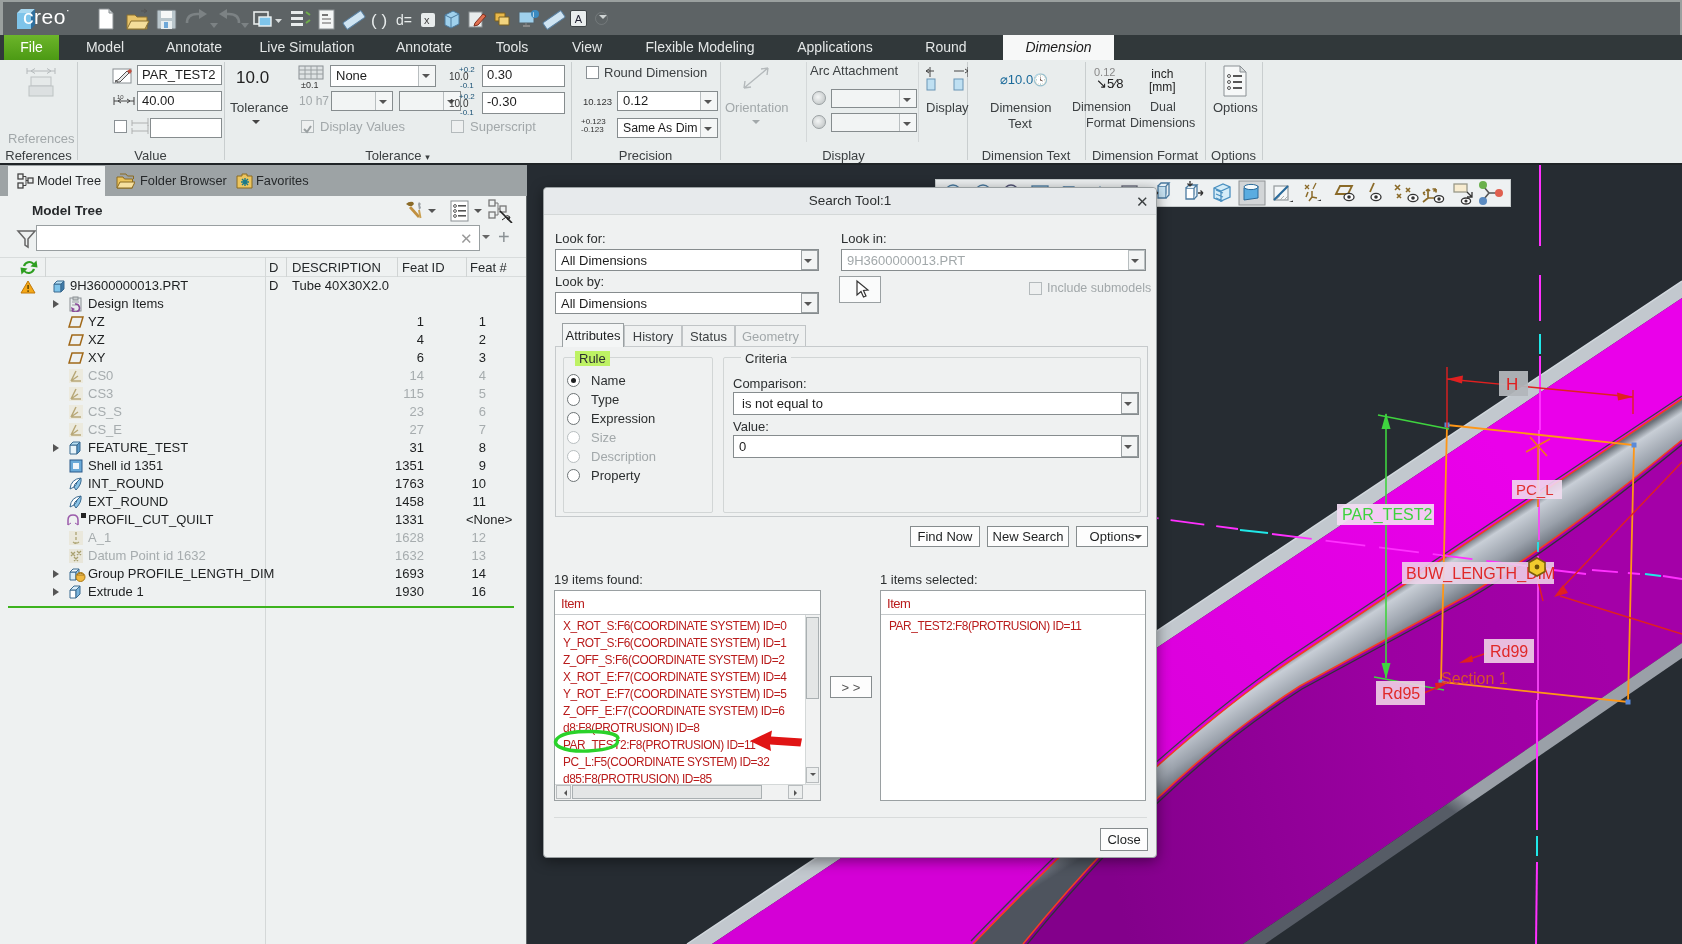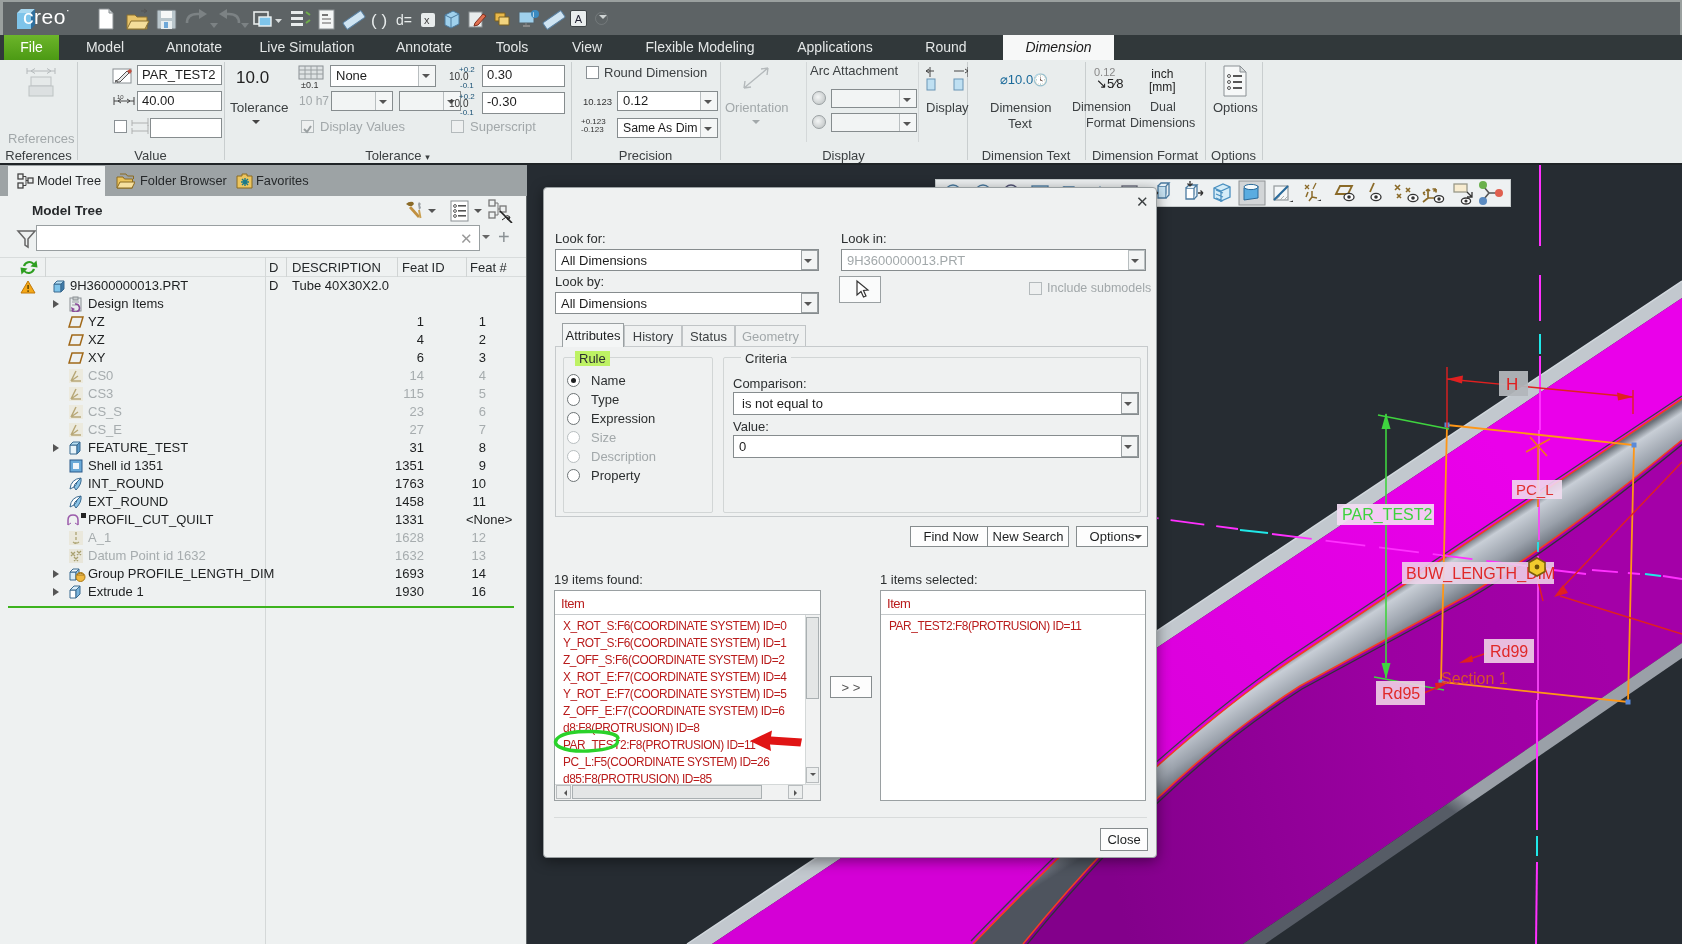--- a/index.html
+++ b/index.html
@@ -748,20 +748,21 @@
               </svg>
           <span class="abs" style="left:88px">Extrude 1</span>
           <span class="tnum" style="left:330px;width:94px">1930</span>
               <span class="tnum" style="left:430px;width:56px">16</span>
         </div>
         </div>
         <div class="abs" style="left:8px;top:410px;width:506px;height:2px;background:#3db31e"></div>
       </div>
     </div>
     <div id="dlg">
+      <div class="title">Search Tool:1</div>
       <div class="abs" style="left:592px;top:5px;font-size:15px;color:#3c4042">✕</div>
       <div class="dlab" style="left:11px;top:43px">Look for:</div>
       <div class="combo" style="left:11px;top:61px;width:264px;height:22px">
           <span class="ct" style="top:3px">All Dimensions</span>
           <span class="ca car" style="border:1px solid #9aa0a2;background:#f2f4f4"></span>
         </div>
       <div class="dlab" style="left:297px;top:43px">Look in:</div>
       <div class="combo" style="left:297px;top:61px;width:305px;height:22px;color:#a2a8aa">
           <span class="ct" style="top:3px">9H3600000013.PRT</span>
           <span class="ca car" style="border:1px solid #b8bec0;background:#f2f4f4"></span>
@@ -806,37 +807,37 @@
       <div class="combo" style="left:189px;top:204px;width:406px;height:23px">
           <span class="ct" style="top:3px;left:8px">is not equal to</span>
           <span class="ca car" style="border:1px solid #9aa0a2;background:#f2f4f4"></span>
         </div>
       <div class="dlab" style="left:189px;top:231px">Value:</div>
       <div class="combo" style="left:189px;top:247px;width:406px;height:23px">
           <span class="ct" style="top:3px">0</span>
           <span class="ca car" style="border:1px solid #9aa0a2;background:#f2f4f4"></span>
         </div>
 
-      <div class="btn" style="left:366px;top:338px;width:82px;height:21px;line-height:20px">Find Now</div>
+      <div class="btn" style="left:366px;top:338px;width:70px;height:21px;line-height:20px">Find Now</div>
       <div class="btn" style="left:443px;top:338px;width:82px;height:21px;line-height:20px">New Search</div>
       <div class="btn" style="left:532px;top:338px;width:72px;height:21px;line-height:20px">Options<span class="abs" style="right:5px;top:8px;width:0;height:0;border:4px solid transparent;border-top-color:#444"></span></div>
 
       <div class="dlab" style="left:10px;top:384px">19 items found:</div>
       <div class="lst" style="left:10px;top:402px;width:267px;height:211px">
         <div class="litem" style="left:6px;top:5px;font-size:13px">Item</div>
         <div class="abs" style="left:0;top:23px;width:265px;height:1px;background:#c6cacc"></div>
         <div class="litem" style="top:28px">X_ROT_S:F6(COORDINATE SYSTEM) ID=0</div>
         <div class="litem" style="top:45px">Y_ROT_S:F6(COORDINATE SYSTEM) ID=1</div>
         <div class="litem" style="top:62px">Z_OFF_S:F6(COORDINATE SYSTEM) ID=2</div>
         <div class="litem" style="top:79px">X_ROT_E:F7(COORDINATE SYSTEM) ID=4</div>
         <div class="litem" style="top:96px">Y_ROT_E:F7(COORDINATE SYSTEM) ID=5</div>
         <div class="litem" style="top:113px">Z_OFF_E:F7(COORDINATE SYSTEM) ID=6</div>
         <div class="litem" style="top:130px">d8:F8(PROTRUSION) ID=8</div>
         <div class="litem" style="top:147px">PAR_TEST2:F8(PROTRUSION) ID=11</div>
-        <div class="litem" style="top:164px">PC_L:F5(COORDINATE SYSTEM) ID=26</div>
+        <div class="litem" style="top:164px">PC_L:F5(COORDINATE SYSTEM) ID=32</div>
         <div class="litem" style="top:181px">d85:F8(PROTRUSION) ID=85</div>
 
         <div class="abs" style="right:0;top:24px;width:15px;height:169px;background:#f1f2f2;border-left:1px solid #d4d8d8"></div>
         <div class="abs" style="right:1px;top:26px;width:13px;height:82px;background:#e4e6e6;border:1px solid #aab0b2"></div>
         <div class="abs" style="right:1px;top:176px;width:13px;height:16px;background:#eceeee;border:1px solid #b8bcbe">
             <div class="abs" style="left:3px;top:5px;width:0;height:0;border:3.5px solid transparent;border-top-color:#555"></div>
           </div>
 
         <div class="abs" style="left:0;bottom:0;width:265px;height:16px;background:#f1f2f2;border-top:1px solid #d4d8d8"></div>
         <div class="abs" style="left:1px;bottom:1px;width:15px;height:14px;background:#eceeee;border:1px solid #b8bcbe">

